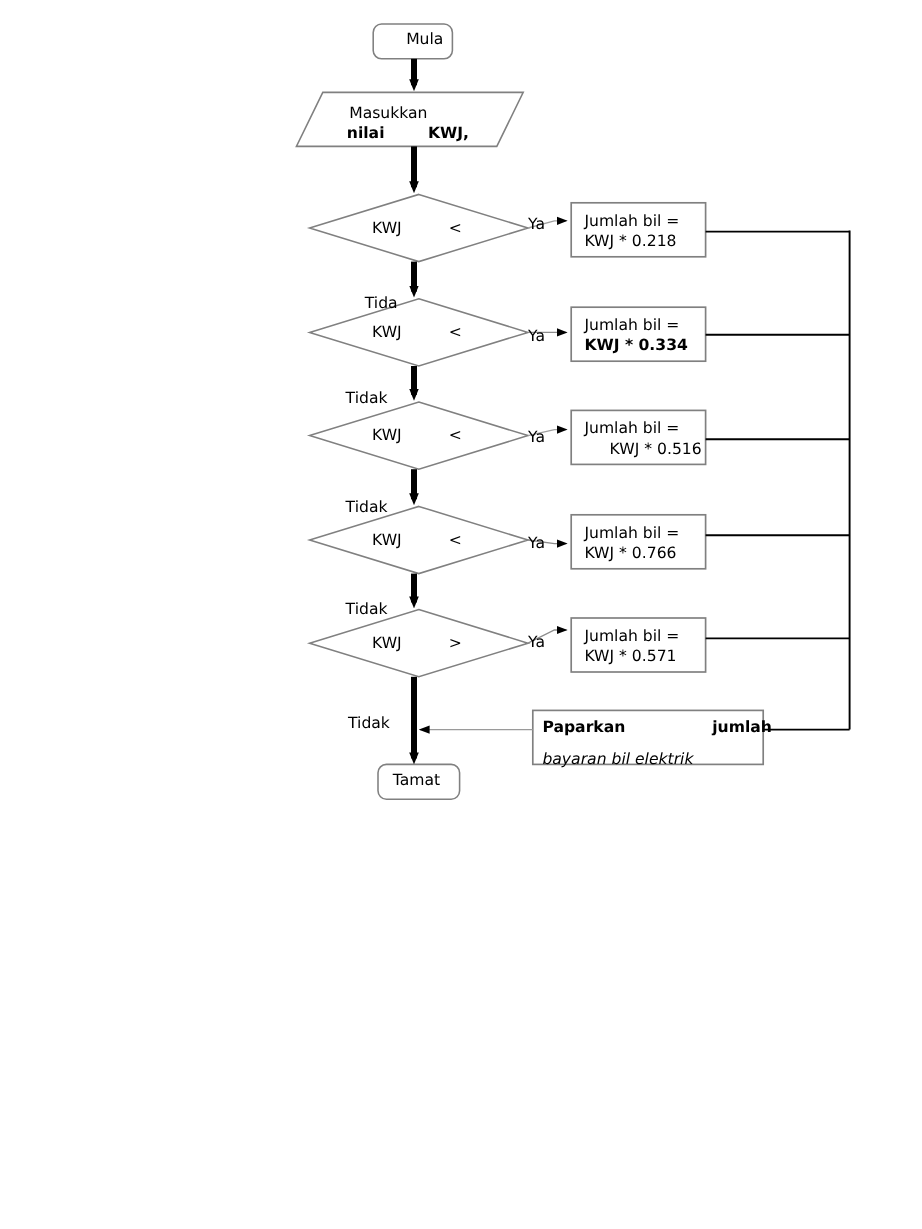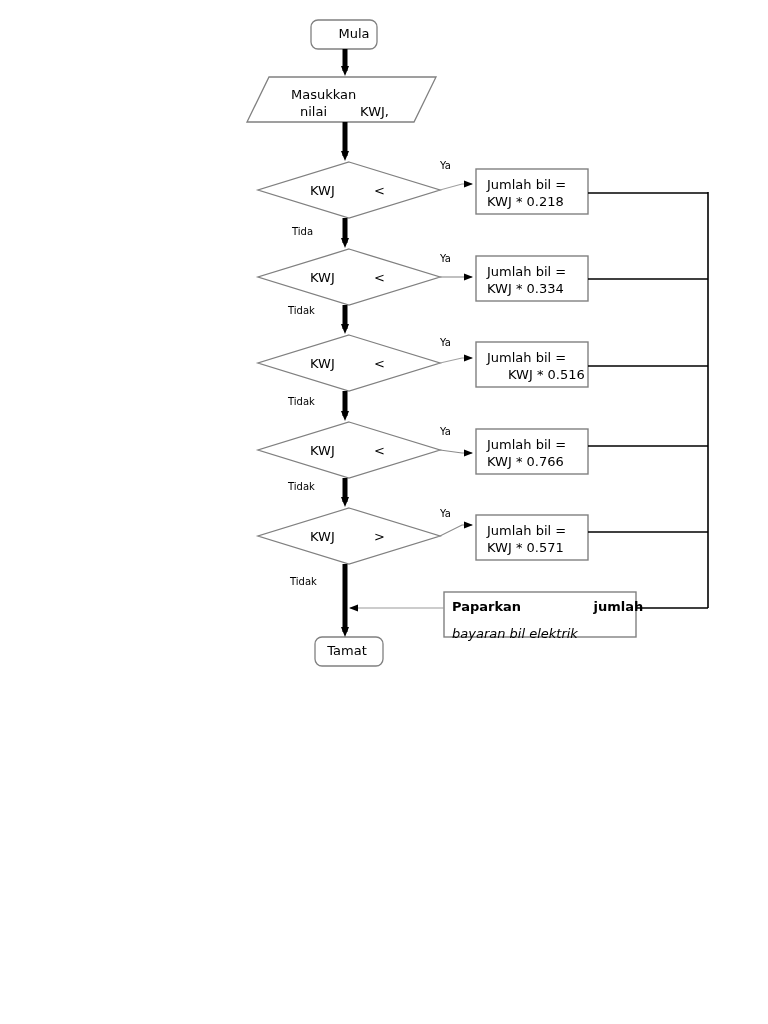--- a/index.html
+++ b/index.html
@@ -24,23 +24,24 @@
   .node-text {
     position: absolute;
     font-size: 13px;
     color: #000000;
     line-height: 17px;
     white-space: pre;
     pointer-events: none;
   }
   .edge-label {
     position: absolute;
-    font-size: 10px;
+    font-size: 13px;
     color: #000000;
     white-space: pre;
+    margin-top: 20px;
   }
   .terminator-label {
     font-size: 13px;
     text-align: center;
   }
 </style>
 </head>
 <body>
 
 <svg id="canvas" viewBox="0 0 768 1024" xmlns="http://www.w3.org/2000/svg">
@@ -98,26 +99,26 @@
   <line x1="588" y1="532" x2="708" y2="532" stroke="#000000" stroke-width="1.6"></line>
   <line x1="708" y1="192" x2="708" y2="608" stroke="#000000" stroke-width="1.6"></line>
   <line x1="708" y1="608" x2="636" y2="608" stroke="#000000" stroke-width="1.6"></line>
 
   <line x1="444" y1="608" x2="350" y2="608" stroke="#9a9a9a" stroke-width="1.1" marker-end="url(#arrowThin)"></line>
 </svg>
 
 <div class="node-text terminator-label" style="left:311px; top:25px; width:86px;">Mula</div>
 
 <div class="node-text" style="left:291px; top:86px;">Masukkan</div>
-<div class="node-text" style="left:300px; top:103px;">nilai        KWJ,</div>
+<div class="node-text" style="left:289px; top:103px;font-weight:bold;">nilai        KWJ,</div>
 
 <div class="node-text" style="left:310px; top:182px;">KWJ</div>
 <div class="node-text" style="left:374px; top:182px;">&lt;</div>
 <div class="edge-label" style="left:440px; top:160px;">Ya</div>
-<div class="edge-label" style="left:292px; top:226px;">Tida</div>
+<div class="edge-label" style="left:304px; top:226px;">Tida</div>
 
 <div class="node-text" style="left:310px; top:269px;">KWJ</div>
 <div class="node-text" style="left:374px; top:269px;">&lt;</div>
 <div class="edge-label" style="left:440px; top:253px;">Ya</div>
 <div class="edge-label" style="left:288px; top:305px;">Tidak</div>
 
 <div class="node-text" style="left:310px; top:355px;">KWJ</div>
 <div class="node-text" style="left:374px; top:355px;">&lt;</div>
 <div class="edge-label" style="left:440px; top:337px;">Ya</div>
 <div class="edge-label" style="left:288px; top:396px;">Tidak</div>
@@ -129,21 +130,21 @@
 
 <div class="node-text" style="left:310px; top:528px;">KWJ</div>
 <div class="node-text" style="left:374px; top:528px;">&gt;</div>
 <div class="edge-label" style="left:440px; top:508px;">Ya</div>
 <div class="edge-label" style="left:290px; top:576px;">Tidak</div>
 
 <div class="node-text" style="left:487px; top:176px;">Jumlah bil =</div>
 <div class="node-text" style="left:487px; top:193px;">KWJ * 0.218</div>
 
 <div class="node-text" style="left:487px; top:263px;">Jumlah bil =</div>
-<div class="node-text" style="left:487px; top:280px;">KWJ * 0.334</div>
+<div class="node-text" style="left:487px; top:280px;font-weight:bold;">KWJ * 0.334</div>
 
 <div class="node-text" style="left:487px; top:349px;">Jumlah bil =</div>
 <div class="node-text" style="left:508px; top:366px;">KWJ * 0.516</div>
 
 <div class="node-text" style="left:487px; top:436px;">Jumlah bil =</div>
 <div class="node-text" style="left:487px; top:453px;">KWJ * 0.766</div>
 
 <div class="node-text" style="left:487px; top:522px;">Jumlah bil =</div>
 <div class="node-text" style="left:487px; top:539px;">KWJ * 0.571</div>
 

